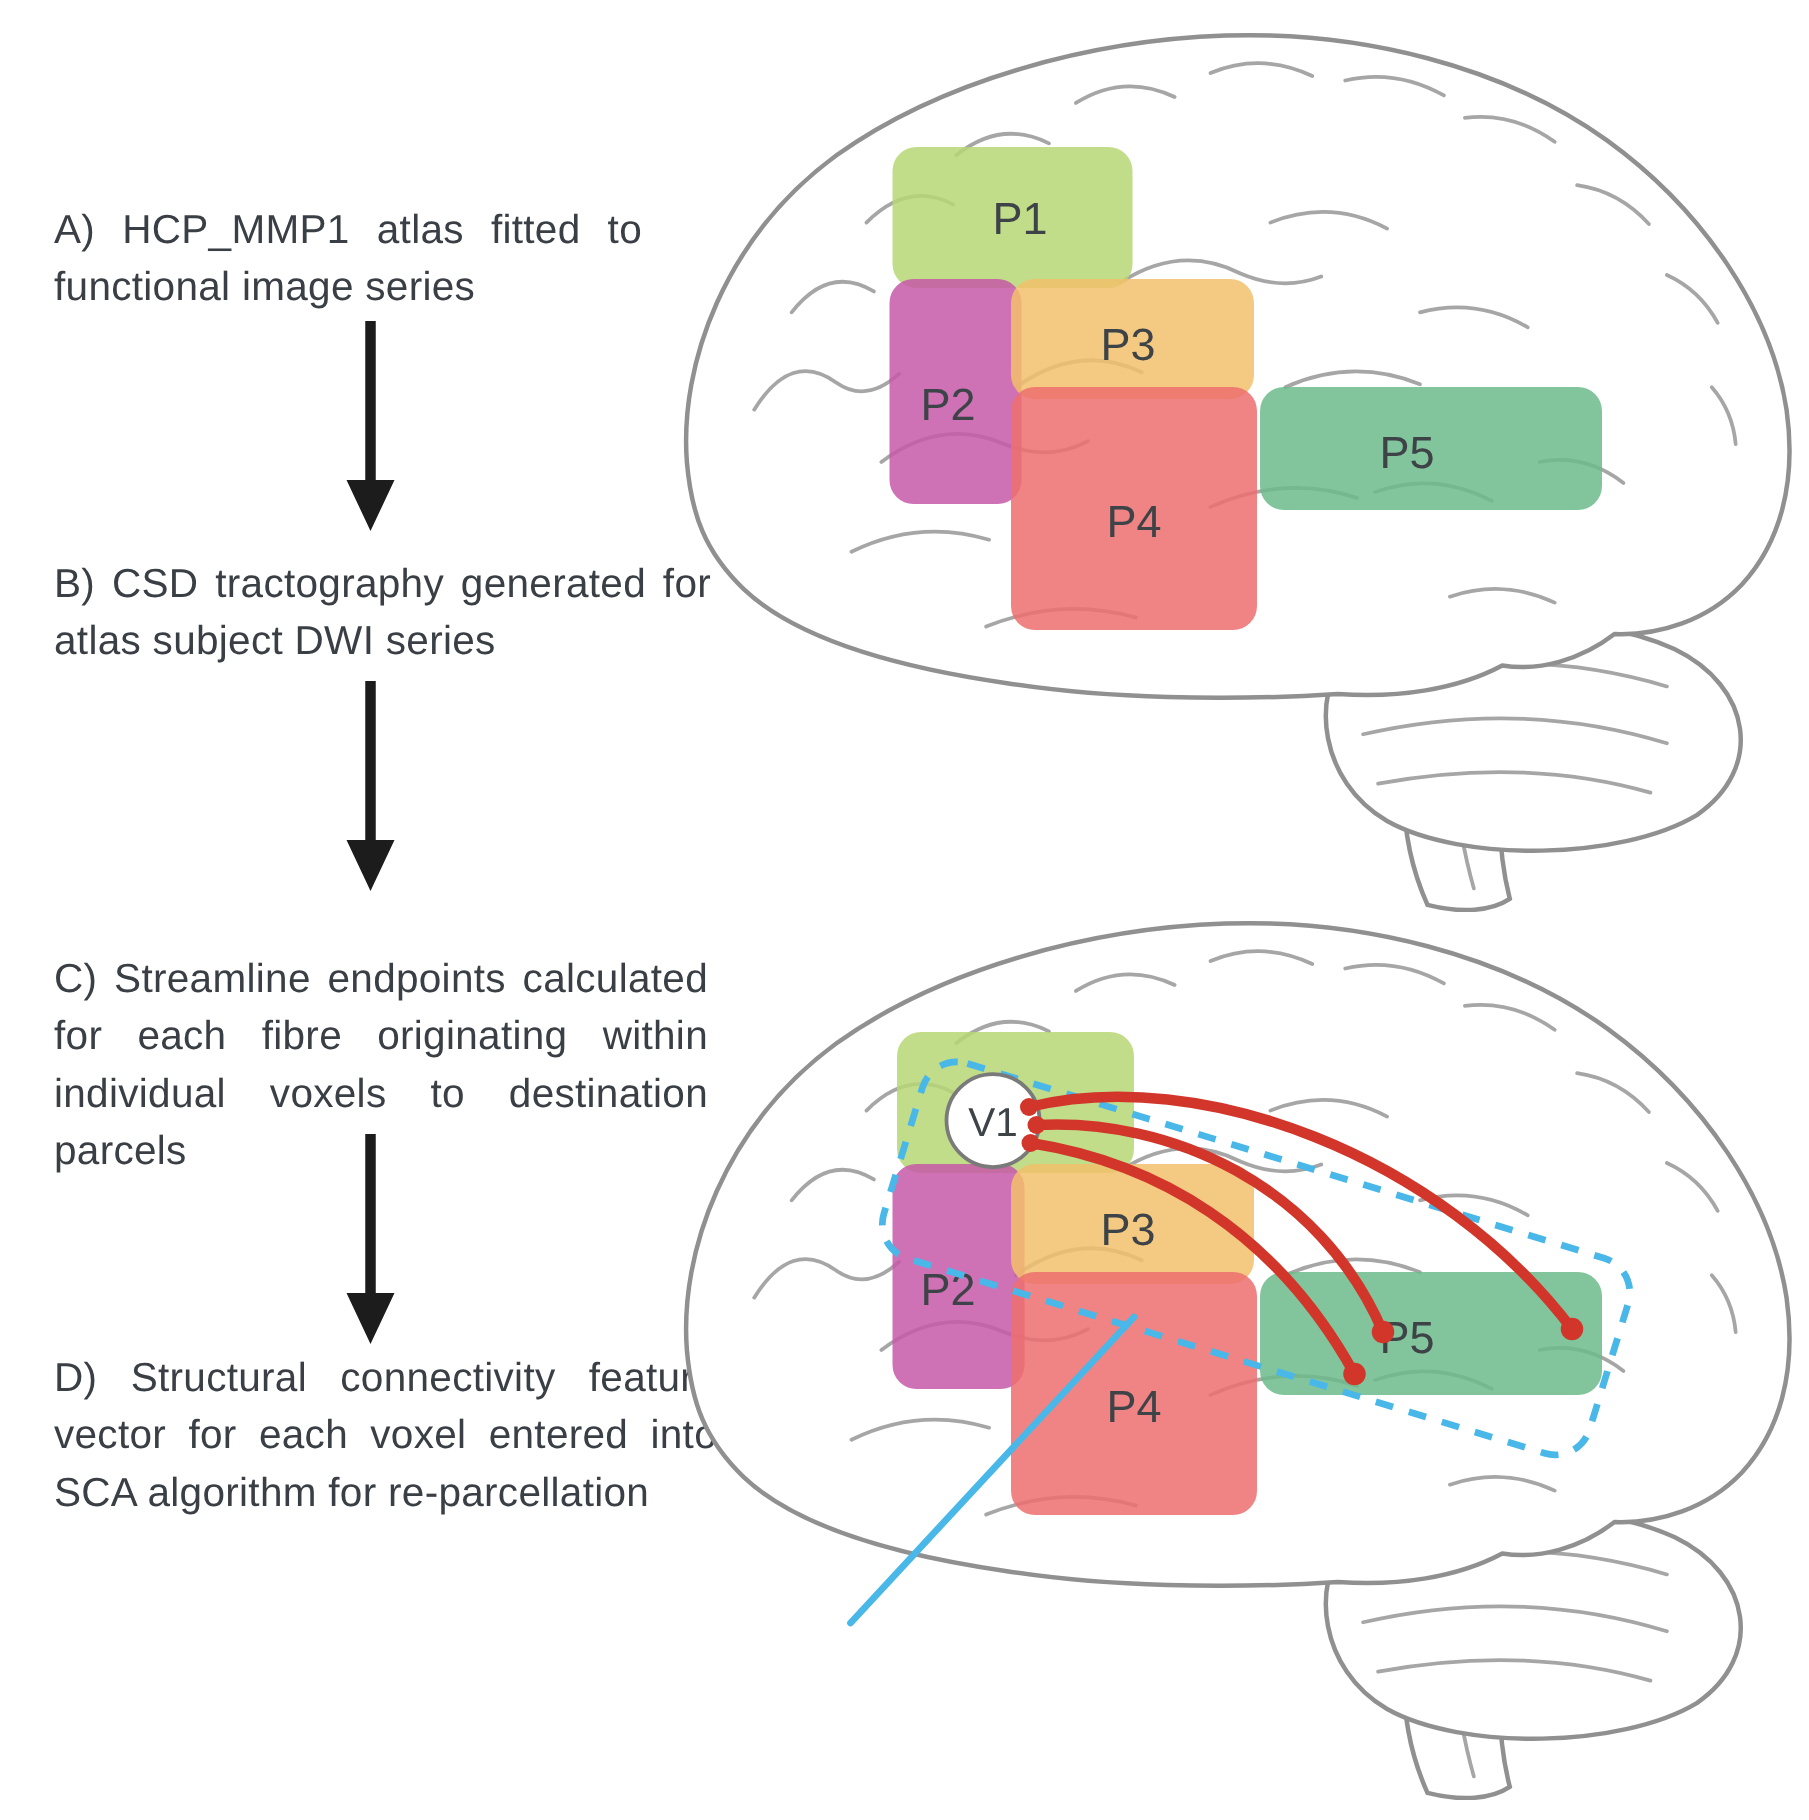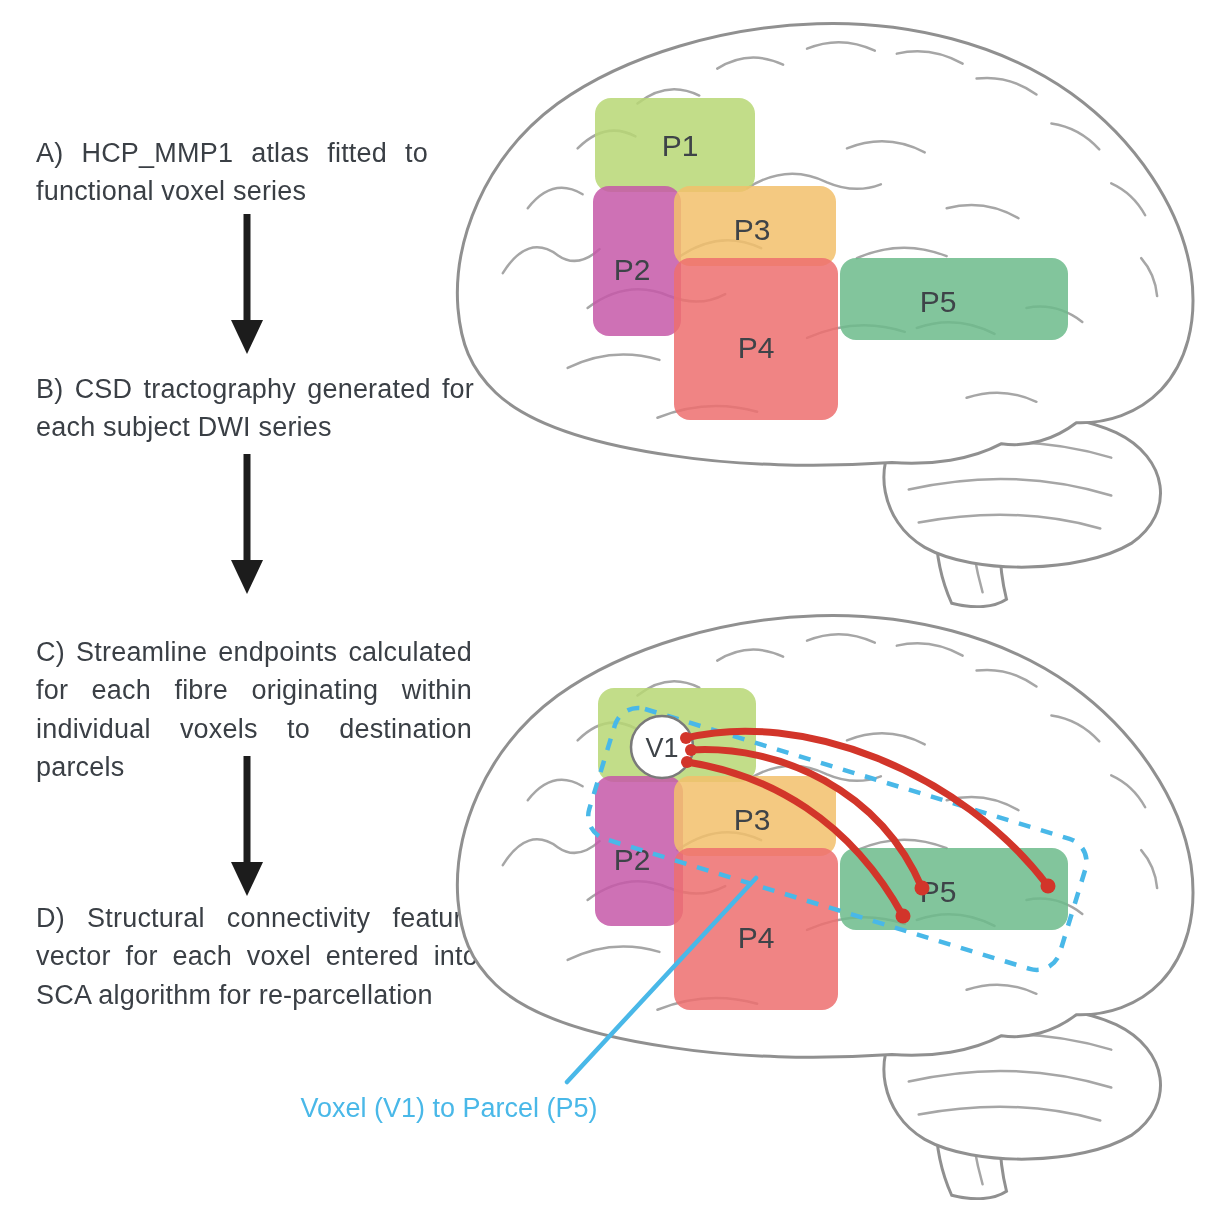--- a/index.html
+++ b/index.html
@@ -27,22 +27,22 @@
     color:#49b8e8;font-size:27px;font-weight:500;line-height:1.5;
   }
   .brain-outline-stroke{stroke:#909090;}
   .brain-sulci-stroke{stroke:#a6a6a6;}
 </style>
 </head>
 <body>
 
 <div class="canvas">
 
-  <div class="step step-a">A) HCP_MMP1 atlas fitted to functional voxel series</div>
-  <div class="step step-b">B) CSD tractography generated for each subject DWI series</div>
+  <div class="step step-a">A) HCP_MMP1 atlas fitted to functional image series</div>
+  <div class="step step-b">B) CSD tractography generated for atlas subject DWI series</div>
   <div class="step step-c">C) Streamline endpoints calculated for each fibre originating within individual voxels to destination parcels</div>
   <div class="step step-d">D) Structural connectivity feature vector for each voxel entered into SCA algorithm for re-parcellation</div>
 
   <div class="arrow arrow-1">
     <svg width="36" height="142" viewBox="0 0 36 142">
       <line x1="18" y1="2" x2="18" y2="112" stroke="#1c1c1c" stroke-width="7"></line>
       <polygon points="2,108 34,108 18,142" fill="#1c1c1c"></polygon>
     </svg>
   </div>
   <div class="arrow arrow-2">
@@ -149,16 +149,15 @@
       <circle cx="687" cy="762" r="6" fill="#d2352a"></circle>
       <circle cx="1048" cy="886" r="7.5" fill="#d2352a"></circle>
       <circle cx="922" cy="888" r="7.5" fill="#d2352a"></circle>
       <circle cx="903" cy="916" r="7.5" fill="#d2352a"></circle>
     </g>
 
     <line x1="756" y1="878" x2="567" y2="1082" stroke-width="4.5" stroke-linecap="round" stroke="#49b8e8"></line>
   </svg>
 
   <div class="annotation">
-    <div>Voxel (V1) to Parcel (P5)</div>
   </div>
 
 </div>
 
 </body></html>

